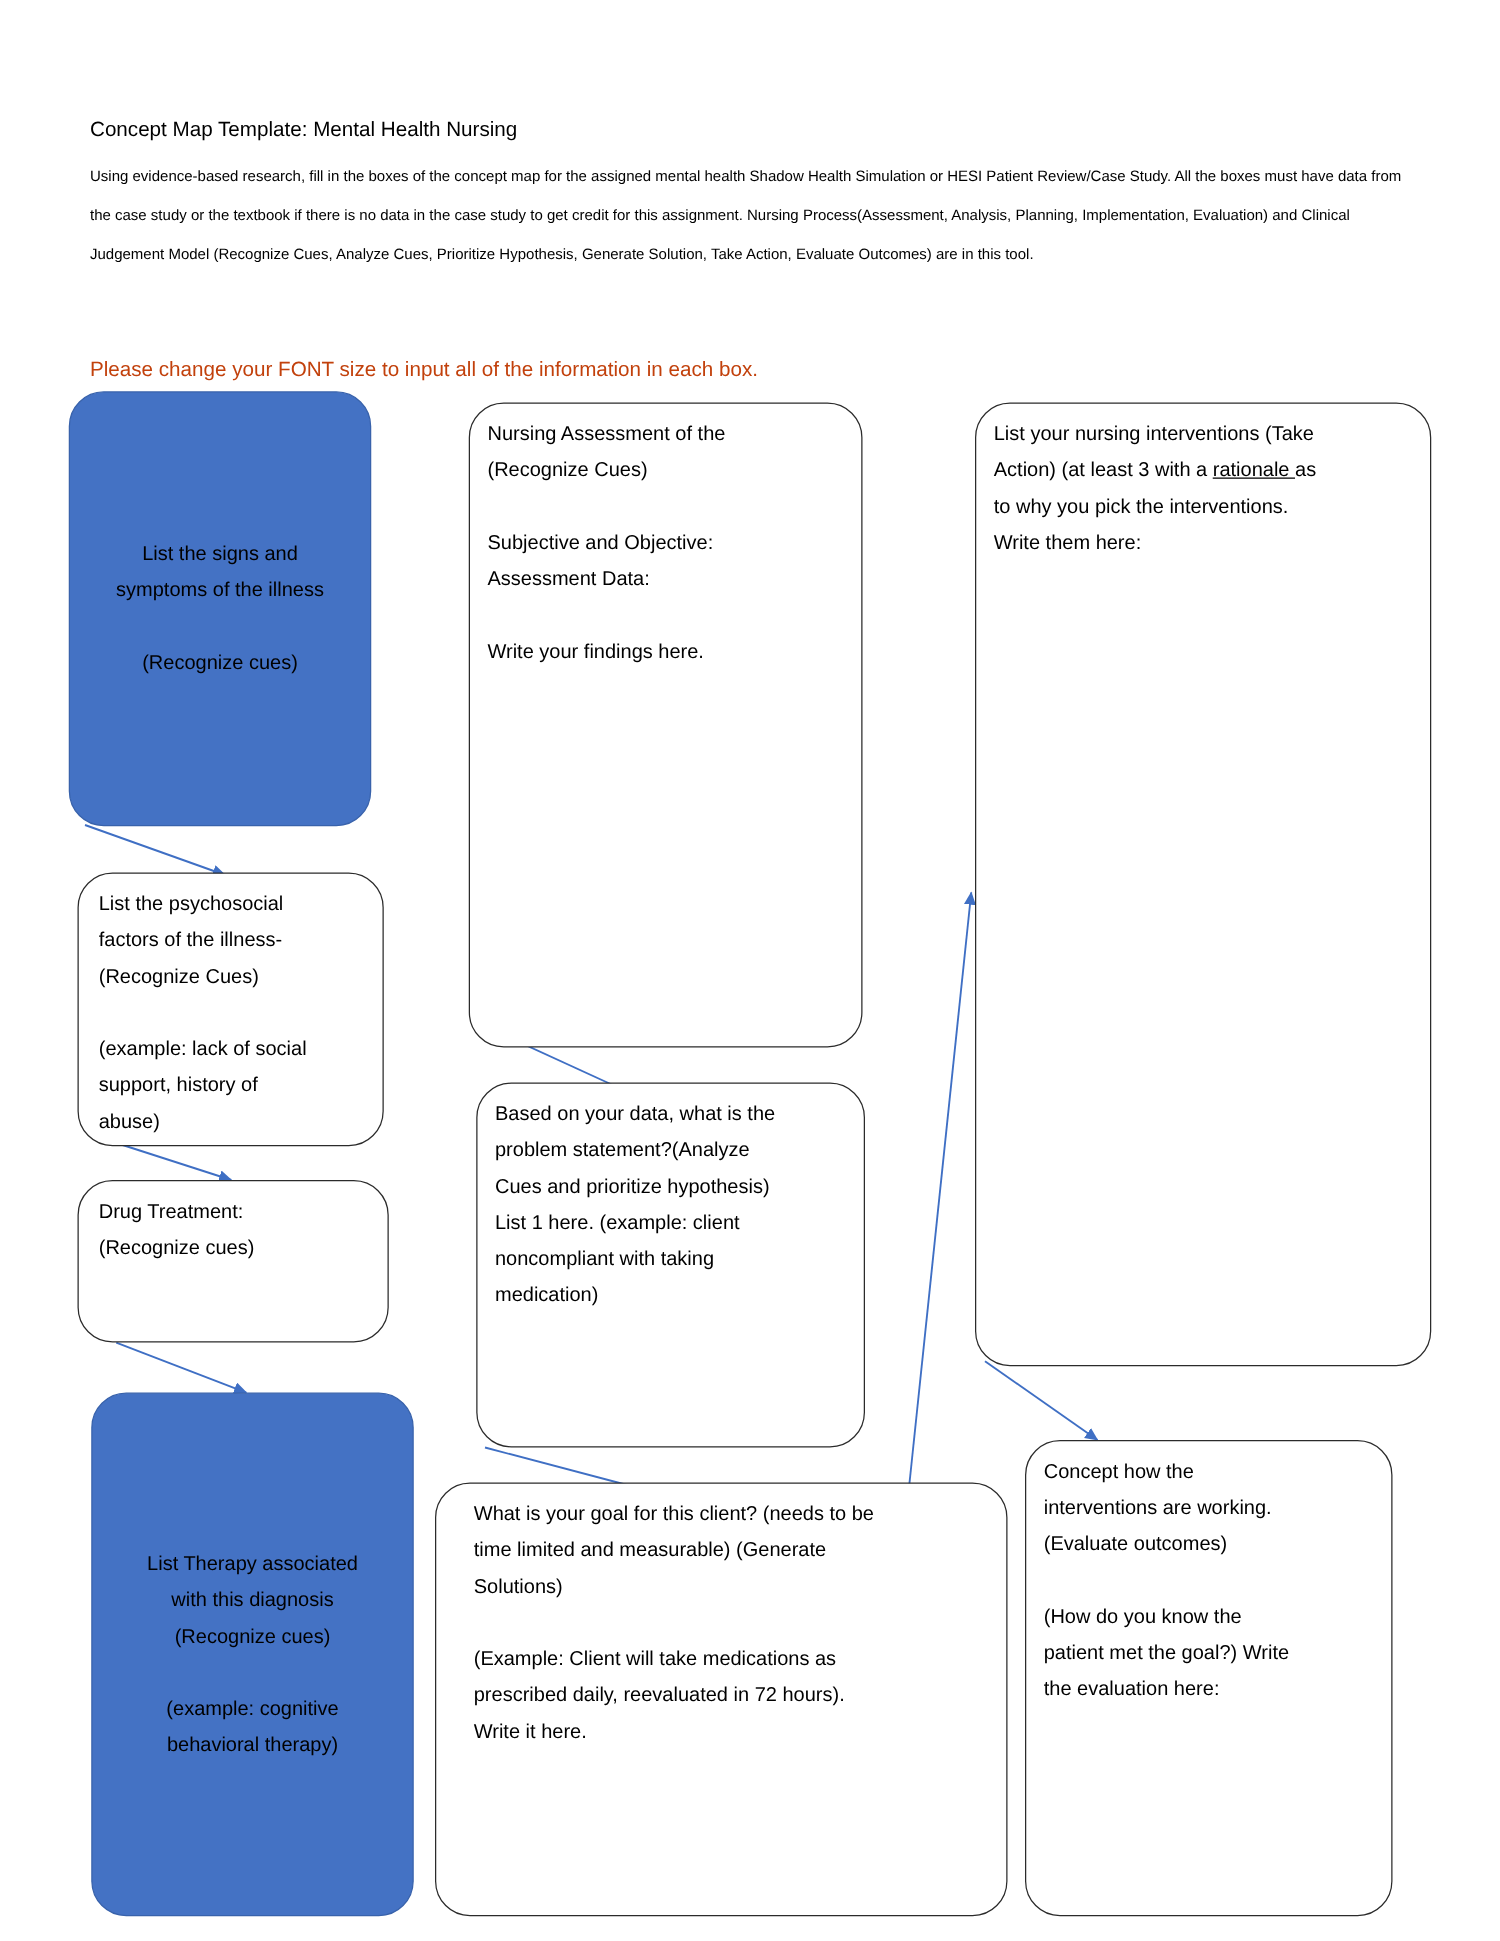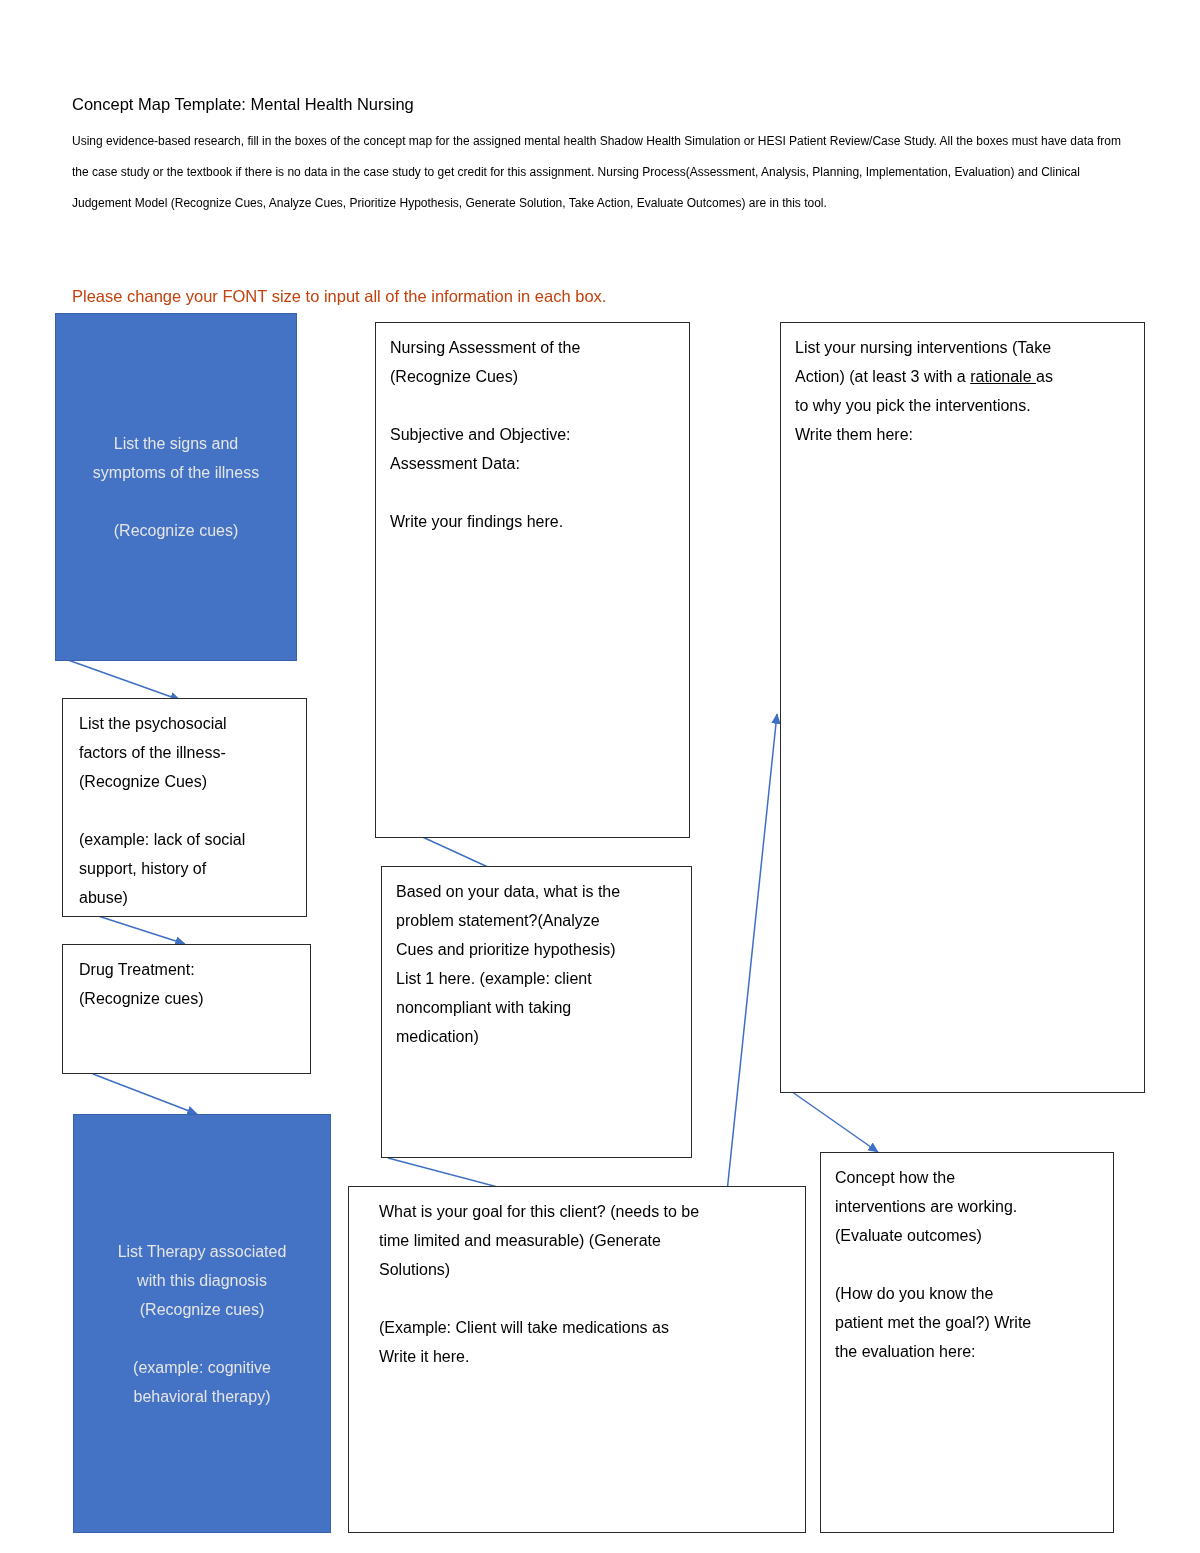--- a/index.html
+++ b/index.html
@@ -50,32 +50,33 @@
     color: #c2410c;
   }
 
   
   .box {
     position: absolute;
     box-sizing: border-box;
     font-size: 16px;
     line-height: 29px;
     overflow: hidden;
+    border-radius: 28px;
   }
   .box-white {
     background: #ffffff;
     border: 1.3px solid #2b2b2b;
     padding: 10px 14px 10px 16px;
     color: #000;
     text-align: left;
   }
   .box-blue {
     background: #4472C4;
     border: 1.3px solid #3862ab;
-    color: #e5e5e5;
+    color: #000000;
     display: flex;
     align-items: center;
     justify-content: flex-start;
     text-align: center;
     padding: 8px 10px;
   }
   .box-blue .inner { width: 100%; }
   .p { margin: 0; }
   .p + .p { margin-top: 0; }
   .spacer { height: 29px; }
@@ -176,20 +177,21 @@
     <p class="p">noncompliant with taking</p>
     <p class="p">medication)</p>
   </div>
 
   <div class="box box-white" style="left:348px; top:1186px; width:458px; height:347px; padding-left:30px;">
     <p class="p">What is your goal for this client? (needs to be</p>
     <p class="p">time limited and measurable) (Generate</p>
     <p class="p">Solutions)</p>
     <div class="spacer"></div>
     <p class="p">(Example: Client will take medications as</p>
+    <p class="p">prescribed daily, reevaluated in 72 hours).</p>
     <p class="p">Write it here.</p>
   </div>
 
   <div class="box box-white" style="left:780px; top:322px; width:365px; height:771px; padding-left:14px;">
     <p class="p">List your nursing interventions (Take</p>
     <p class="p"><span>Action) (at least 3 with a </span><span class="u">rationale </span><span>as</span></p>
     <p class="p">to why you pick the interventions.</p>
     <p class="p">Write them here:</p>
   </div>
 

